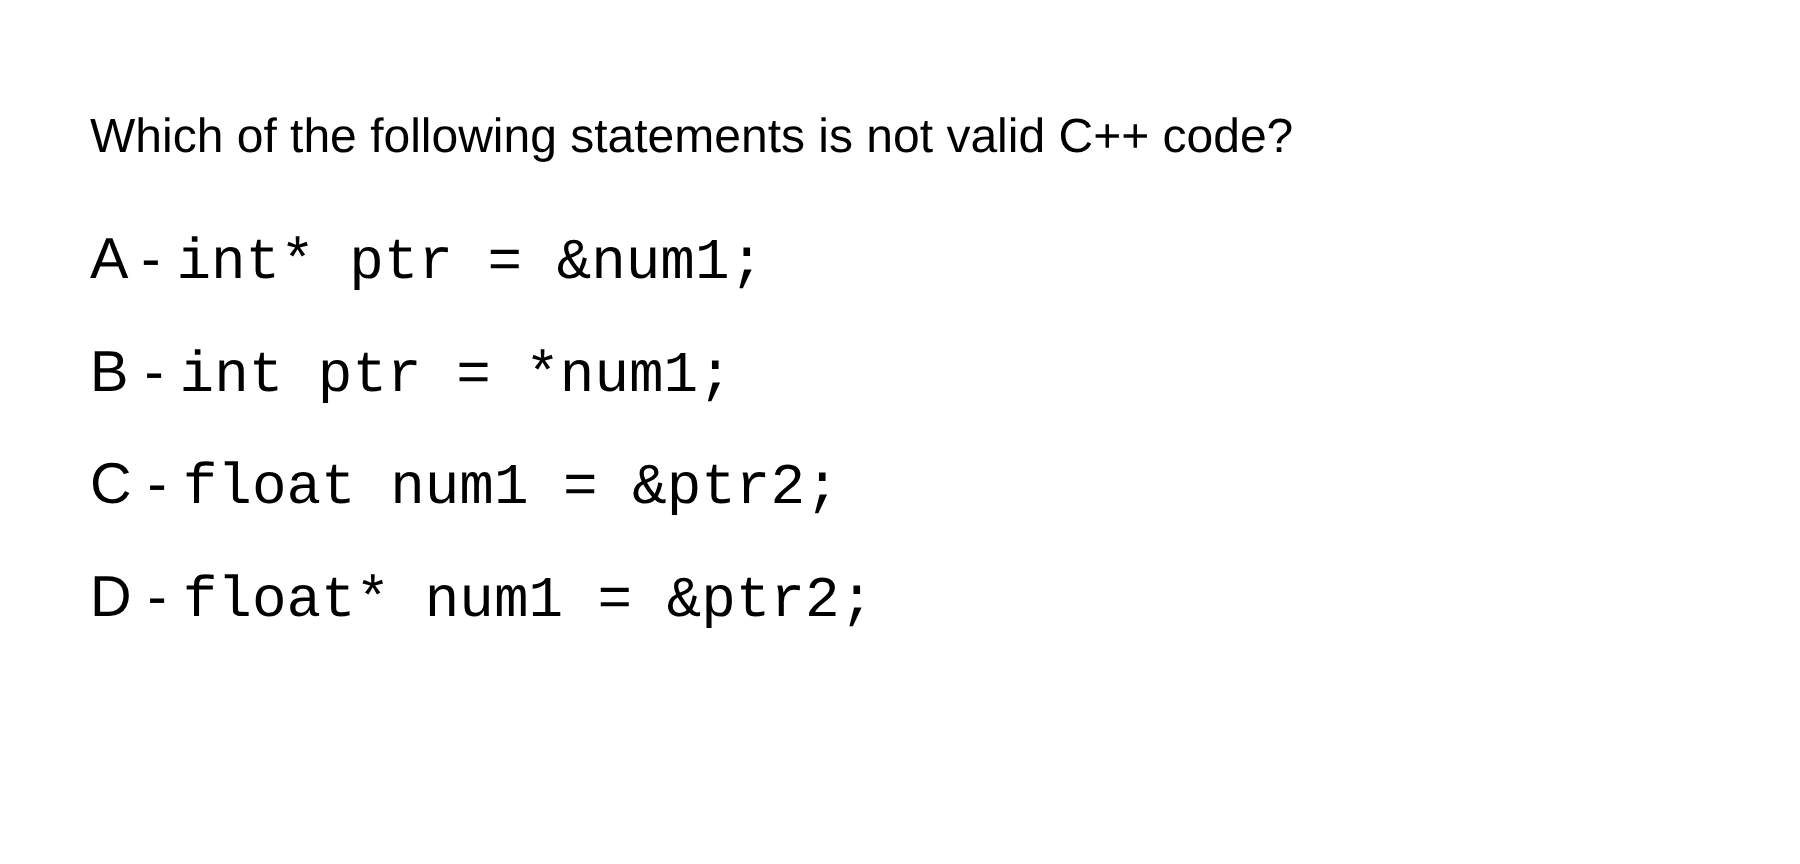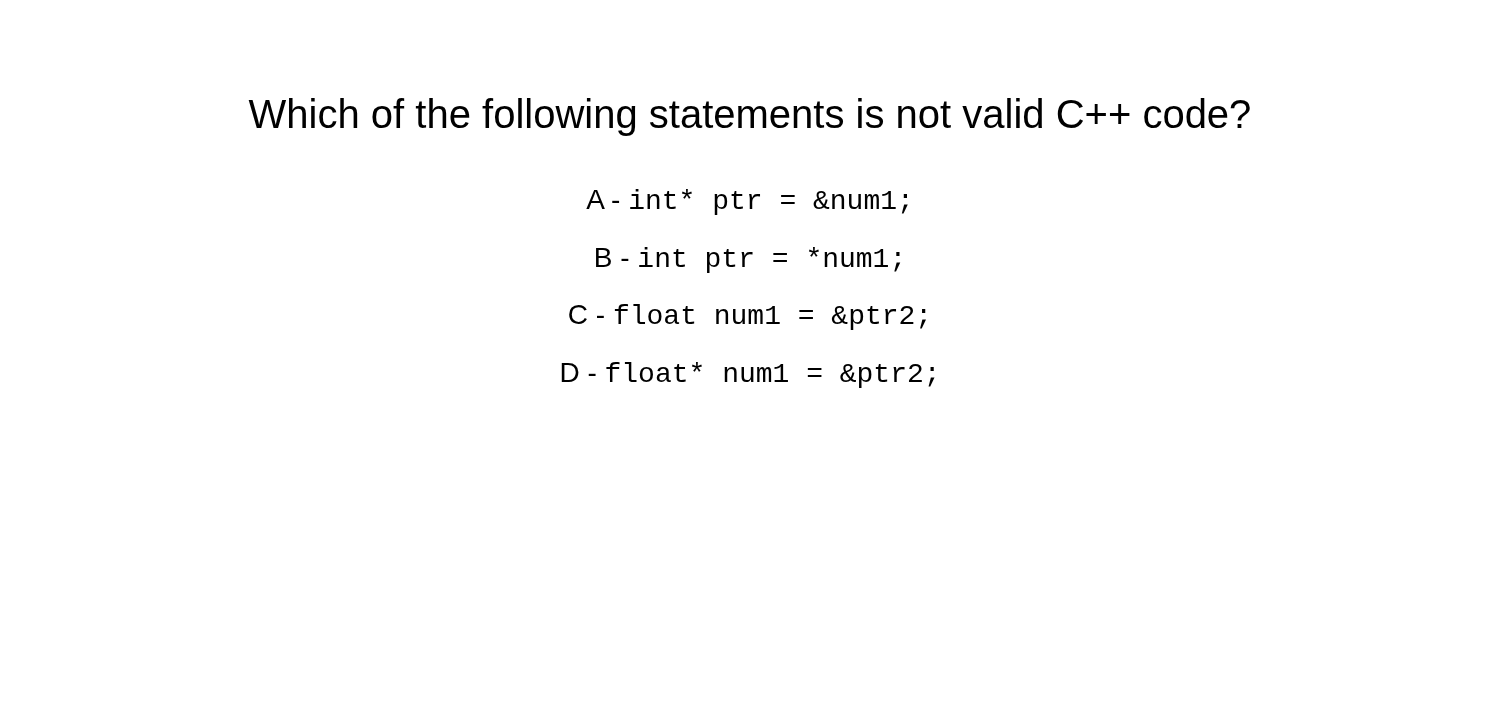--- a/index.html
+++ b/index.html
@@ -1,36 +1,35 @@
 <!DOCTYPE html>
 <html><head>
   <meta charset="utf-8">
   <style>
     * {
       margin: 0;
       padding: 0;
       box-sizing: border-box;
-      text-align: center;
     }
     body {
       width: 1500px;
       height: 720px;
       background: #ffffff;
       font-family: -apple-system, BlinkMacSystemFont, "Segoe UI", Helvetica, Arial, sans-serif;
       padding: 80px 75px;
     }
     .question {
       font-size: 40px;
       line-height: 1.7;
       color: #000;
       margin-bottom: 28px;
       font-weight: 400;
     }
     .option {
-      font-size: 28px;
+      font-size: 48px;
       line-height: 1.7;
       color: #000;
       margin-bottom: 8px;
       font-weight: 400;
     }
     .option-label {
       font-family: -apple-system, BlinkMacSystemFont, "Segoe UI", Helvetica, Arial, sans-serif;
     }
     .code {
       font-family: "Courier New", Courier, monospace;

